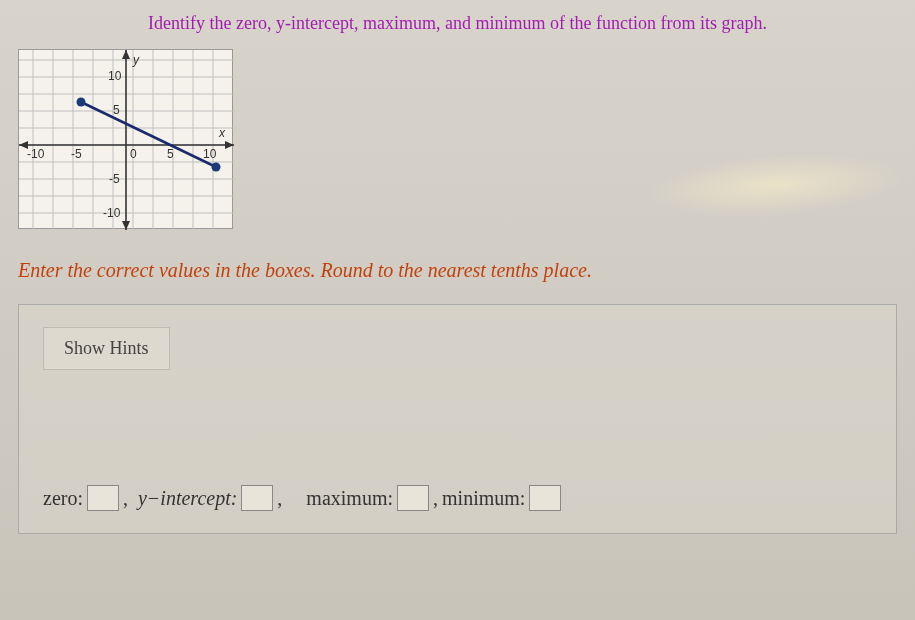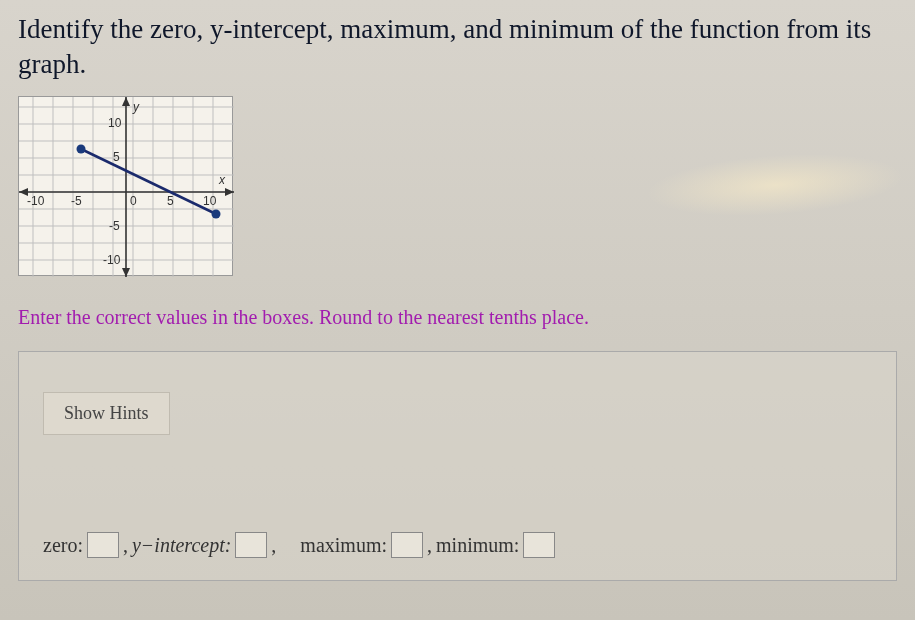--- a/index.html
+++ b/index.html
@@ -11,42 +11,44 @@
       width: 915px;
       height: 620px;
       background: linear-gradient(to bottom, #d8d4cc 0%, #c8c4ba 100%);
       font-family: Georgia, 'Times New Roman', serif;
       color: #3a3a3a;
       padding: 12px 18px;
       position: relative;
       overflow: hidden;
     }
     .question-text {
-      font-size: 27px;
-      color: #0f172a;
+      font-size: 18px;
+      color: #a21caf;
       margin-bottom: 14px;
       line-height: 1.3;
+      text-align: center;
     }
     .graph-container {
       width: 215px;
       height: 180px;
       background: #f5f2eb;
       border: 1px solid #999;
       position: relative;
       margin-bottom: 30px;
     }
     .answer-instruction {
       font-size: 20px;
-      color: #a21caf;
+      color: #c2410c;
       margin-bottom: 22px;
+      font-style: italic;
     }
     .answer-panel {
       border: 1px solid #aaa;
       background: rgba(220, 216, 206, 0.5);
-      padding: 40px 24px 90px 24px;
+      padding: 22px 24px 90px 24px;
       min-height: 230px;
       position: relative;
     }
     .show-hints-btn {
       display: inline-block;
       background: #ded9ce;
       border: 1px solid #c0bbb0;
       padding: 10px 20px;
       font-size: 18px;
       color: #444;
@@ -160,21 +162,21 @@
 <div class="answer-instruction">Enter the correct values in the boxes. Round to the nearest tenths place.</div>
 
 <div class="answer-panel">
   <button class="show-hints-btn">Show Hints</button>
 
   <div class="answer-row">
     <span class="answer-label">zero:</span>
     <input class="answer-input" type="text" style="">
     <span>,</span>
 
-    <span class="answer-label italic" style="">y−intercept:</span>
+    <span class="answer-label italic" style="margin-left:6px">y−intercept:</span>
     <input class="answer-input" type="text" style="">
     <span>,</span>
 
     <span class="answer-label" style="margin-left:20px">maximum:</span>
     <input class="answer-input" type="text" style="">
     <span>,</span>
 
     <span class="answer-label" style="">minimum:</span>
     <input class="answer-input" type="text" style="">
   </div>

